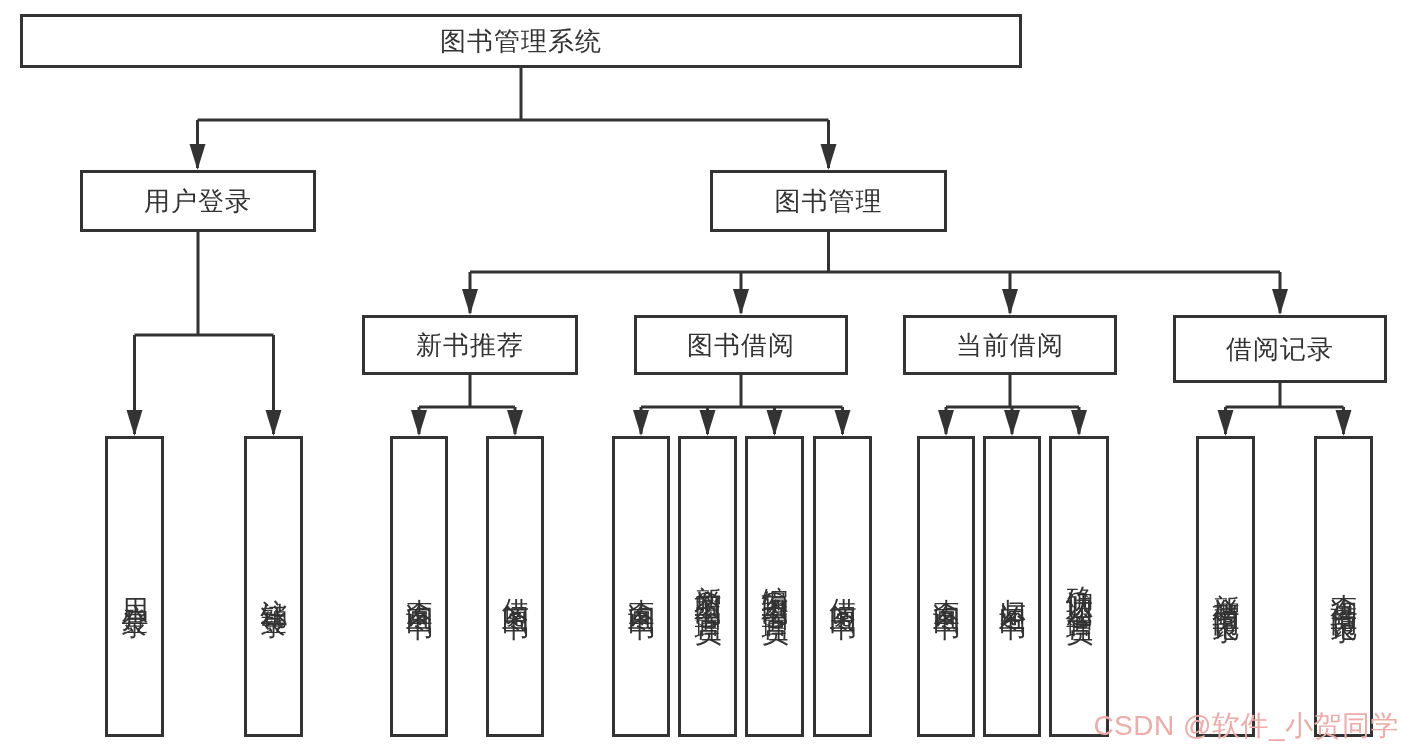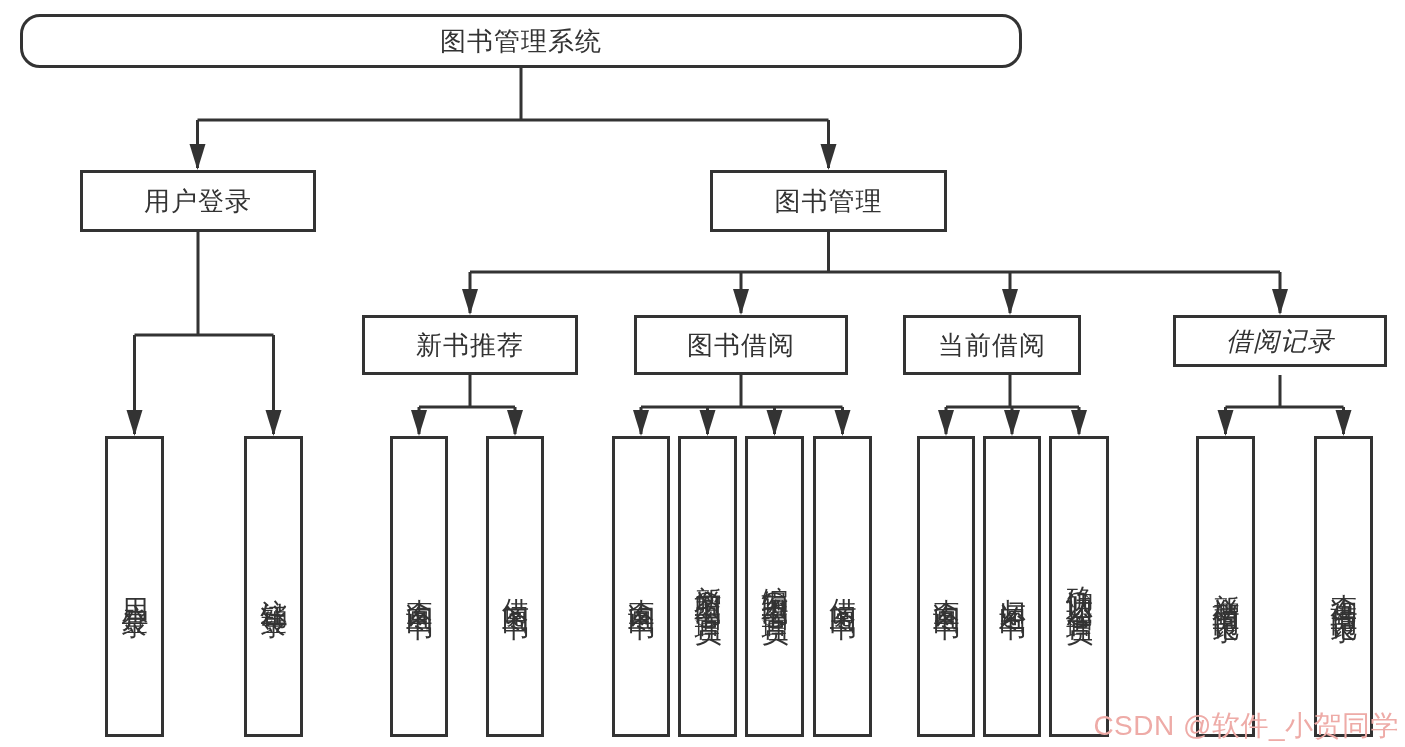--- a/index.html
+++ b/index.html
@@ -42,27 +42,27 @@
 
   .vbox .vtext {
     writing-mode: vertical-rl;
     font-size: 27px;
     letter-spacing: 5px;
     line-height: 1;
     color: var(--text);
   }
 
   
-  #n-root           { left: 20px;   top: 14px;  width: 1002px; height: 54px; border-radius: 20px; }
+  #n-root           { left: 20px;   top: 14px;  width: 1002px; height: 54px; }
   #n-user-login     { left: 80px;   top: 170px; width: 236px;  height: 62px; }
   #n-book-mgmt      { left: 710px;  top: 170px; width: 237px;  height: 62px; text-align: right; }
   #n-new-books      { left: 362px;  top: 315px; width: 216px;  height: 60px; }
   #n-book-borrow    { left: 634px;  top: 315px; width: 214px;  height: 60px; }
-  #n-current-borrow { left: 903px;  top: 315px; width: 178px;  height: 60px; }
-  #n-borrow-records { left: 1173px; top: 315px; width: 214px;  height: 52px; font-style: italic; }
+  #n-current-borrow { left: 903px;  top: 315px; width: 214px;  height: 60px; }
+  #n-borrow-records { left: 1173px; top: 315px; width: 214px;  height: 68px; }
 
   #n-a1 { left: 105px;  top: 436px; width: 59px; height: 301px; }
   #n-a2 { left: 244px;  top: 436px; width: 59px; height: 301px; }
   #n-b1 { left: 390px;  top: 436px; width: 58px; height: 301px; }
   #n-b2 { left: 486px;  top: 436px; width: 58px; height: 301px; }
   #n-c1 { left: 612px;  top: 436px; width: 58px; height: 301px; }
   #n-c2 { left: 678px;  top: 436px; width: 59px; height: 301px; }
   #n-c3 { left: 745px;  top: 436px; width: 59px; height: 301px; }
   #n-c4 { left: 813px;  top: 436px; width: 59px; height: 301px; }
   #n-d1 { left: 917px;  top: 436px; width: 58px; height: 301px; }

